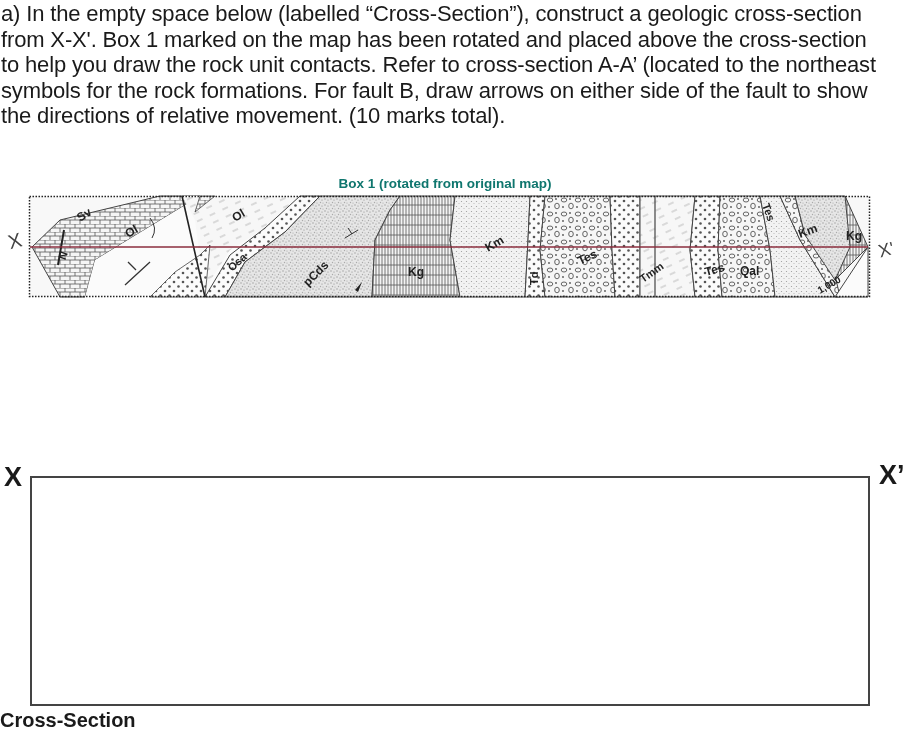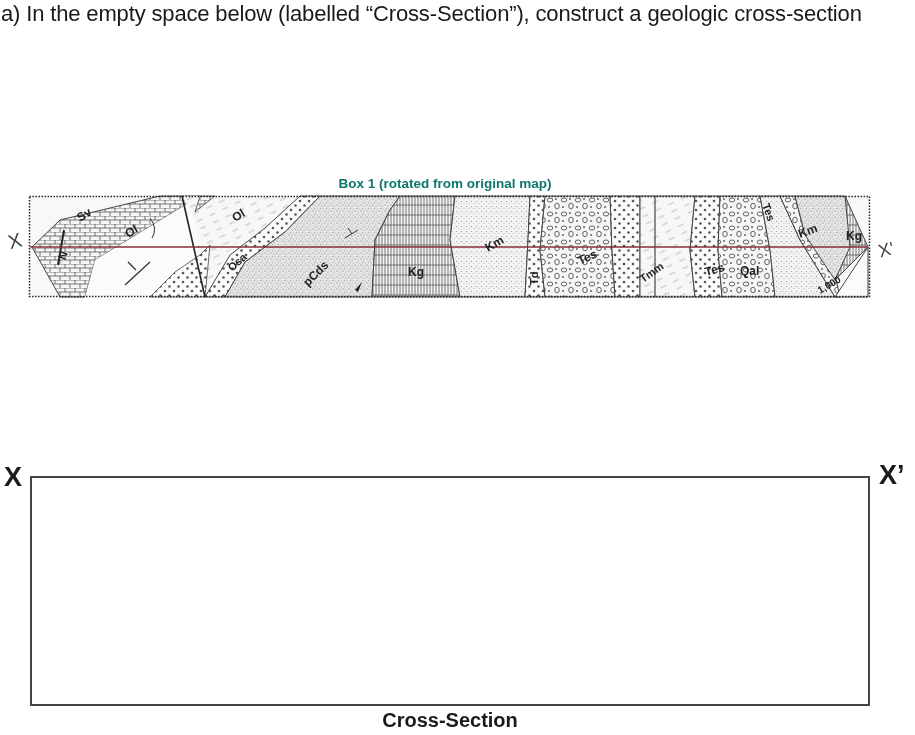--- a/index.html
+++ b/index.html
@@ -7,29 +7,33 @@
          font-family: "Liberation Sans", "DejaVu Sans", sans-serif; color: #111; }
   .instructions { position: absolute; left: 1px; top: 1px; width: 910px;
          font-size: 22px; line-height: 25.6px; color: #1a1a1a; letter-spacing: -0.15px; }
   .instructions p { margin: 0; white-space: nowrap; }
   .box-title { position: absolute; left: 0; width: 890px; top: 176px; text-align: center;
          font-weight: bold; font-size: 13.5px; color: #0f766e; }
   .map-strip { position: absolute; left: 0; top: 190px; width: 915px; height: 115px; }
   .xlabel { position: absolute; font-weight: bold; font-size: 27px; color: #1a1a1a; }
   .xs-box { position: absolute; left: 30px; top: 476px; width: 836px; height: 226px;
          border: 2px solid #444; border-top-width: 2px; box-sizing: content-box; }
-  .xs-caption { position: absolute; left: 0; width: 900px; top: 709px; text-align: center;
+  .xs-caption { position: absolute; left: 0; width: 900px; top: 709px; text-align: left;
          font-weight: bold; font-size: 20px; color: #1a1a1a; }
   .maplabel { font-family: "Liberation Sans", "DejaVu Sans", sans-serif; font-weight: bold; fill: #222; }
 </style>
 </head>
 <body>
 
 <div class="instructions">
   <p>a) In the empty space below (labelled “Cross-Section”), construct a geologic cross-section</p>
+  <p>from X-X'. Box 1 marked on the map has been rotated and placed above the cross-section</p>
+  <p>to help you draw the rock unit contacts. Refer to cross-section A-A’ (located to the northeast</p>
+  <p>symbols for the rock formations. For fault B, draw arrows on either side of the fault to show</p>
+  <p>the directions of relative movement. (10 marks total).</p>
 </div>
 
 <div class="box-title">Box 1 (rotated from original map)</div>
 
 <svg class="map-strip" viewBox="0 190 915 115" width="915" height="115" xmlns="http://www.w3.org/2000/svg">
   <defs>
     <pattern id="p-dots" width="9" height="9" patternUnits="userSpaceOnUse">
       <rect width="9" height="9" fill="#fbfbfb"></rect>
       <circle cx="3" cy="3" r="1.3" fill="#555"></circle>
       <circle cx="7.5" cy="7.5" r="1.3" fill="#555"></circle>

